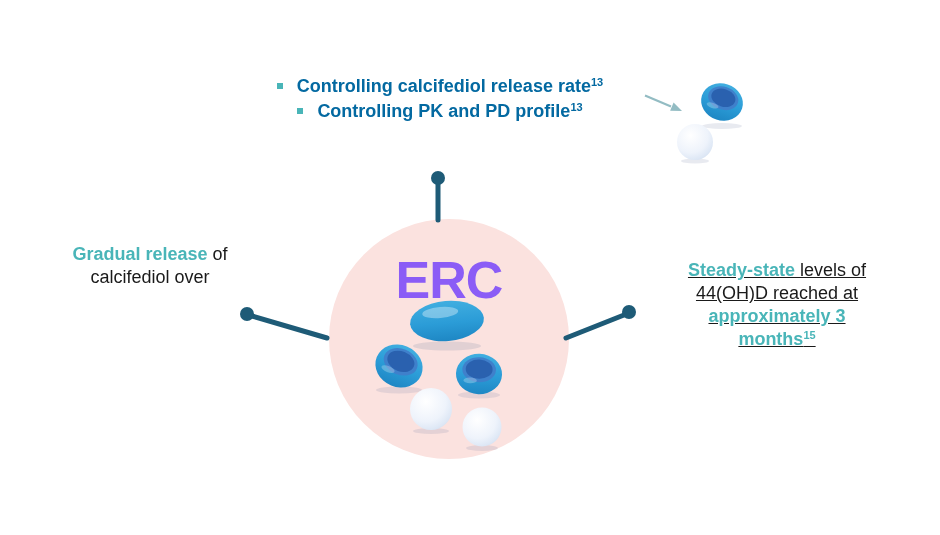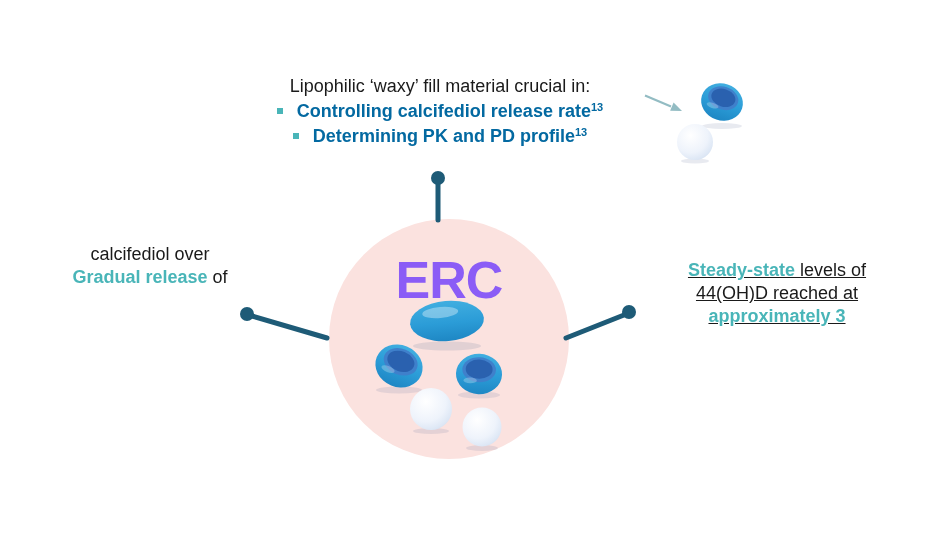--- a/index.html
+++ b/index.html
@@ -105,33 +105,33 @@
       <use href="#cup" transform="translate(722,102) rotate(18) scale(0.88)"></use>
 
       <ellipse cx="695" cy="161" rx="14" ry="2.5" fill="rgba(110,125,160,0.16)"></ellipse>
       <circle cx="695" cy="142" r="18" fill="url(#ballGrad)"></circle>
     </g>
   </svg>
 
   <div class="erc-label">ERC</div>
 
   <div class="top-note">
-    <div class="heading">Lipophilic ‘waxy’ fill material crucial in:</div>
     <div class="bullet-line">
       <span class="bullet-sq"></span><span>Controlling calcifediol release rate</span><sup class="sup">13</sup>
     </div>
     <div class="bullet-line">
-      <span class="bullet-sq"></span><span>Determining PK and PD profile</span><sup class="sup">13</sup>
+      <span class="bullet-sq"></span><span>Controlling PK and PD profile</span><sup class="sup">13</sup>
     </div>
   </div>
 
   <div class="side-note left-note">
+    <div><span class="accent">Gradual release</span><span> of</span></div>
     <div>calcifediol over</div>
-    <div><span class="accent">Gradual release</span><span> of</span></div>
   </div>
 
   <div class="side-note right-note">
     <div><span class="accent">Steady-state</span><span> levels of</span></div>
     <div>44(OH)D reached at</div>
     <div class="accent">approximately 3</div>
+    <div><span class="accent">months</span><sup class="sup accent">15</sup></div>
   </div>
 
 </div>
 
 </body></html>

